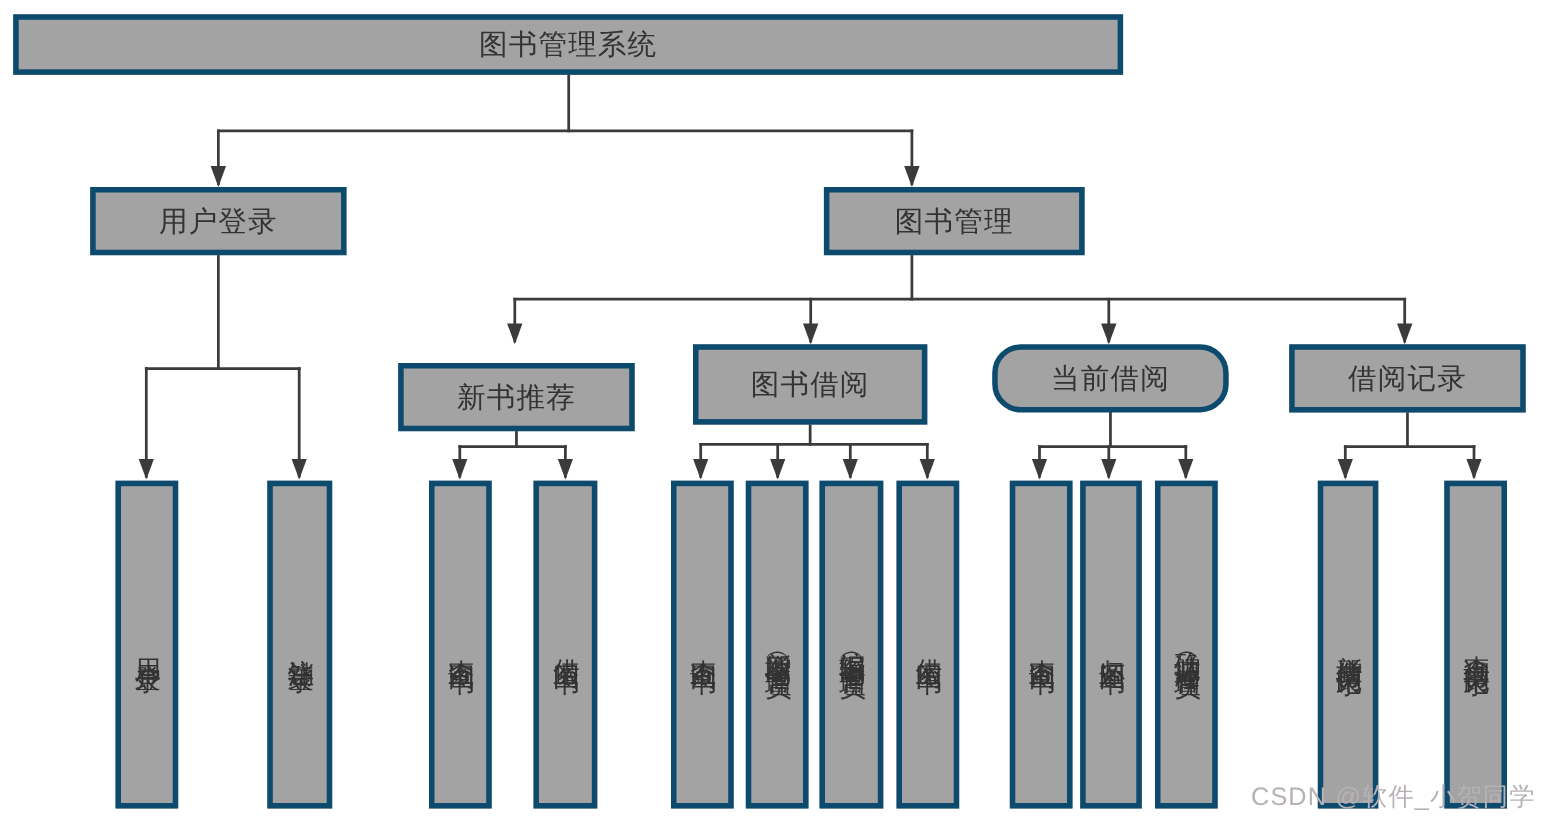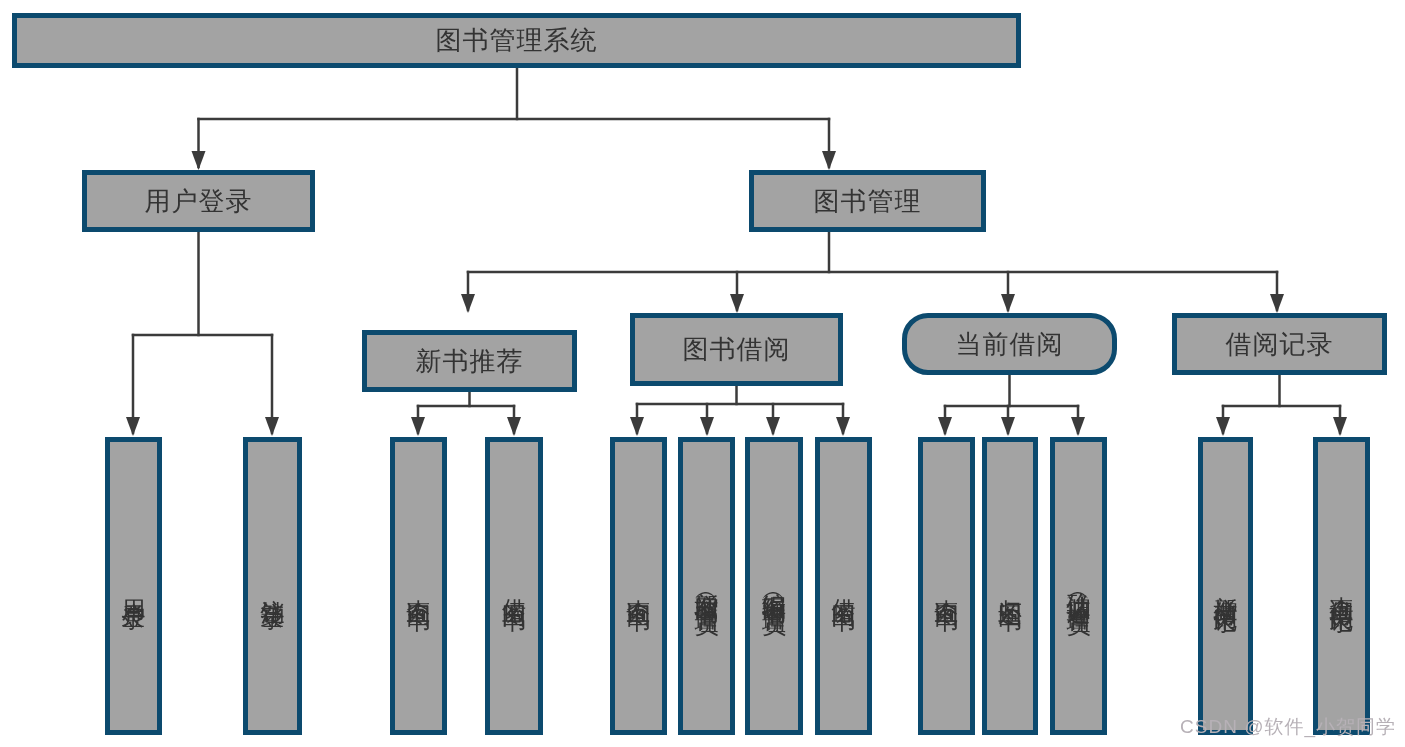--- a/index.html
+++ b/index.html
@@ -34,21 +34,21 @@
     text-orientation: upright;
     font-size: 24px;
     letter-spacing: 3px;
     line-height: 1;
     white-space: nowrap;
   }
   .watermark {
     position: absolute;
     right: 9px;
     bottom: 7px;
-    font-size: 19px;
+    font-size: 23px;
     color: #b7b1b7;
     letter-spacing: 1px;
     z-index: 5;
   }
 </style>
 </head>
 <body>
 
 <div class="canvas">
 

